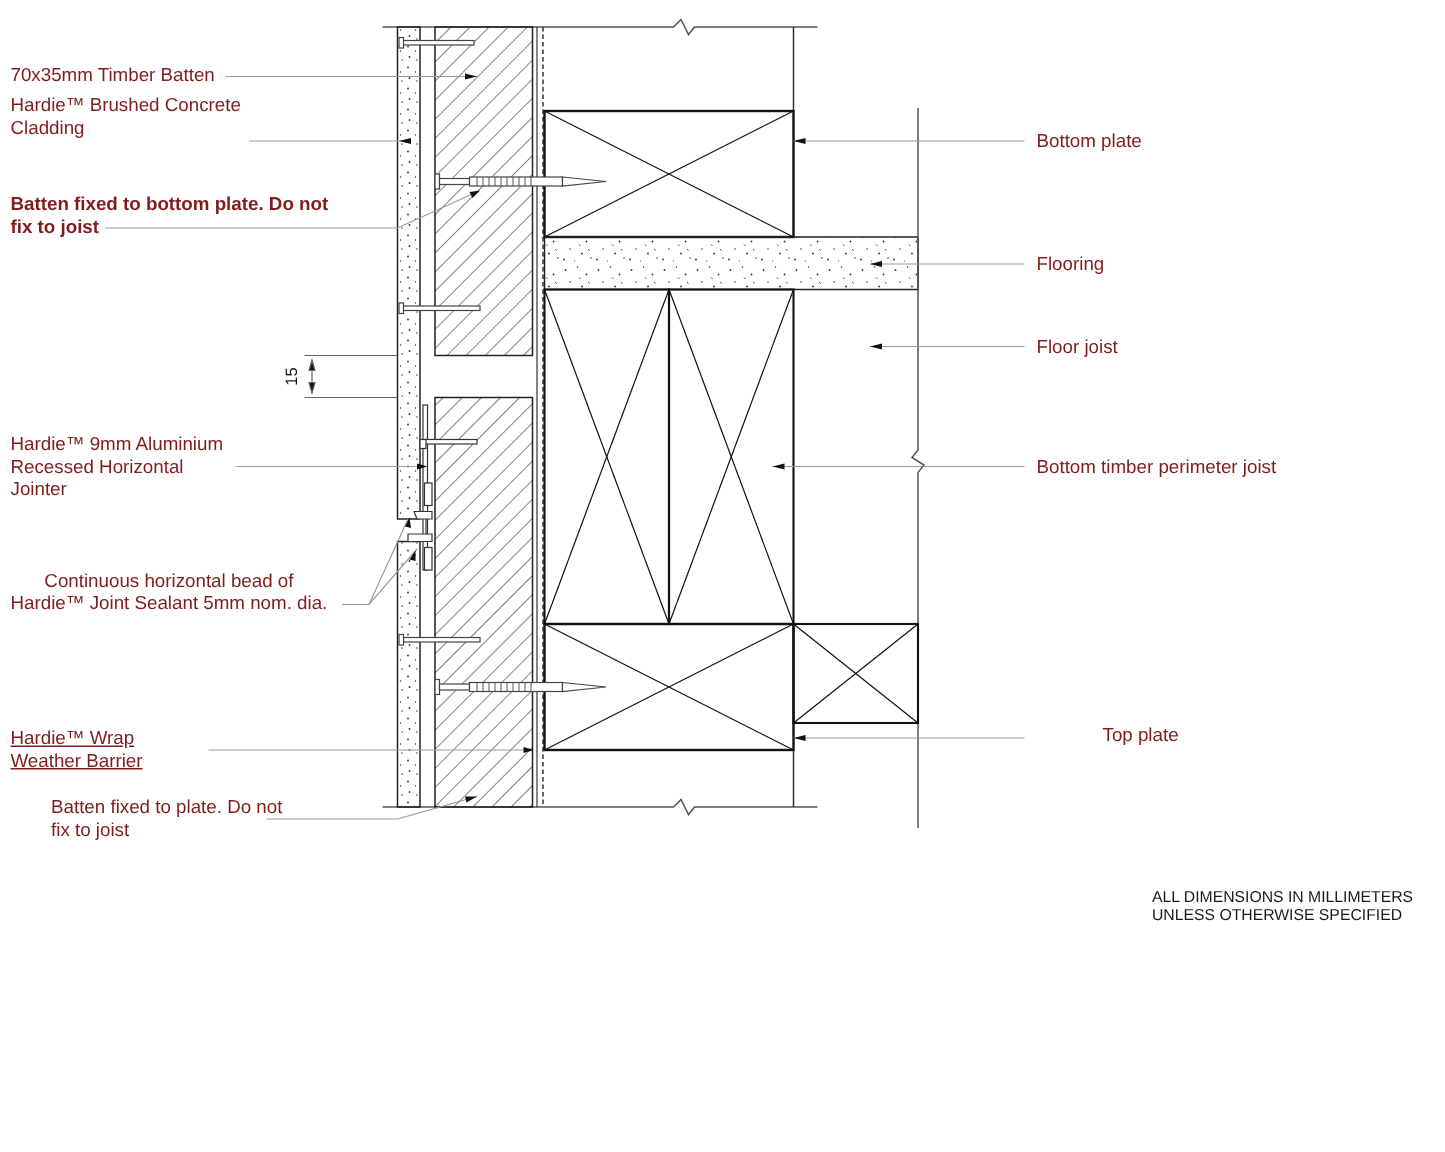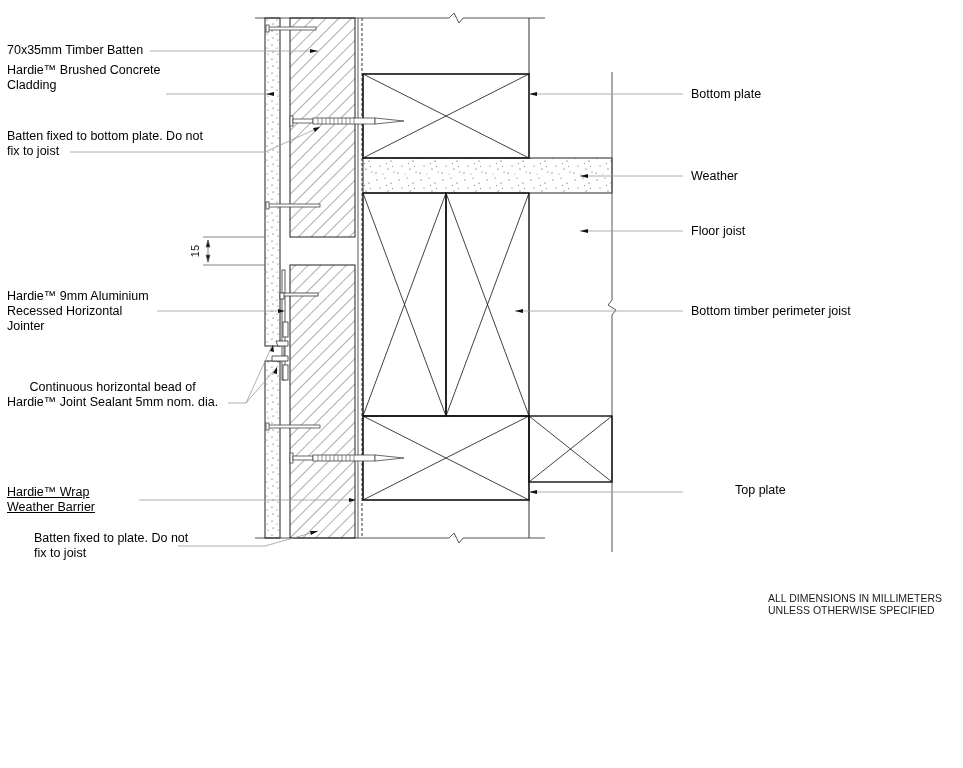--- a/index.html
+++ b/index.html
@@ -1,18 +1,18 @@
 <!DOCTYPE html>
 <html><head>
 <meta charset="utf-8">
 <style>
   html, body { margin: 0; padding: 0; background: #ffffff; }
   body { width: 963px; height: 768px; position: relative; overflow: hidden; font-family: "Liberation Sans", sans-serif; }
   #drawing { position: absolute; left: 0; top: 0; }
-  .lbl { position: absolute; font-size: 12.5px; color: #000000; line-height: 15px; white-space: pre; font-family: "Liberation Sans", sans-serif; }
+  .lbl { position: absolute; font-size: 12.5px; color: #7f1d1d; line-height: 15px; white-space: pre; font-family: "Liberation Sans", sans-serif; }
   .note { position: absolute; font-size: 10.5px; color: #1a1a1a; line-height: 12px; white-space: pre; font-family: "Liberation Sans", sans-serif; }
   .dim { position: absolute; font-size: 11px; color: #1a1a1a; transform: rotate(-90deg); transform-origin: center; font-family: "Liberation Sans", sans-serif; }
 </style>
 </head>
 <body>
 
 <svg id="drawing" width="963" height="768" viewBox="0 0 963 768" xmlns="http://www.w3.org/2000/svg">
   <defs>
     <pattern id="hatch" patternUnits="userSpaceOnUse" width="9" height="9" patternTransform="rotate(45)">
       <line x1="0" y1="0" x2="0" y2="9" stroke="#333" stroke-width="0.8"></line>
@@ -189,34 +189,34 @@
     <polygon points="580,176 588,174 588,178"></polygon>
     <polygon points="580,231 588,229 588,233"></polygon>
     <polygon points="515,311 523,309 523,313"></polygon>
     <polygon points="529,492 537,490 537,494"></polygon>
   </g>
 </svg>
 
 <div class="lbl" style="left:7px;top:43px;">70x35mm Timber Batten</div>
 <div class="lbl" style="left:7px;top:63px;">Hardie™ Brushed Concrete
 Cladding</div>
-<div class="lbl" style="left:7px;top:129px;">Batten fixed to bottom plate. Do not
+<div class="lbl" style="left:7px;top:129px;font-weight:bold;">Batten fixed to bottom plate. Do not
 fix to joist</div>
 <div class="lbl" style="left:7px;top:289px;">Hardie™ 9mm Aluminium
 Recessed Horizontal
 Jointer</div>
 <div class="lbl" style="left:7px;top:380px;text-align:center;">Continuous horizontal bead of
 Hardie™ Joint Sealant 5mm nom. dia.</div>
 <div class="lbl" style="left:7px;top:485px;text-decoration:underline;">Hardie™ Wrap
 Weather Barrier</div>
 <div class="lbl" style="left:7px;top:531px;margin-left:27px;">Batten fixed to plate. Do not
 fix to joist</div>
 
 <div class="lbl" style="left:691px;top:87px;">Bottom plate</div>
-<div class="lbl" style="left:691px;top:169px;">Weather</div>
+<div class="lbl" style="left:691px;top:169px;">Flooring</div>
 <div class="lbl" style="left:691px;top:224px;">Floor joist</div>
 <div class="lbl" style="left:691px;top:304px;">Bottom timber perimeter joist</div>
 <div class="lbl" style="left:691px;top:483px;margin-left:44px;">Top plate</div>
 
 <div class="dim" style="left:186px;top:244px;width:20px;height:14px;text-align:center;">15</div>
 
 <div class="note" style="left:768px;top:560px;margin-top:32px;">ALL DIMENSIONS IN MILLIMETERS
 UNLESS OTHERWISE SPECIFIED</div>
 
 </body></html>

